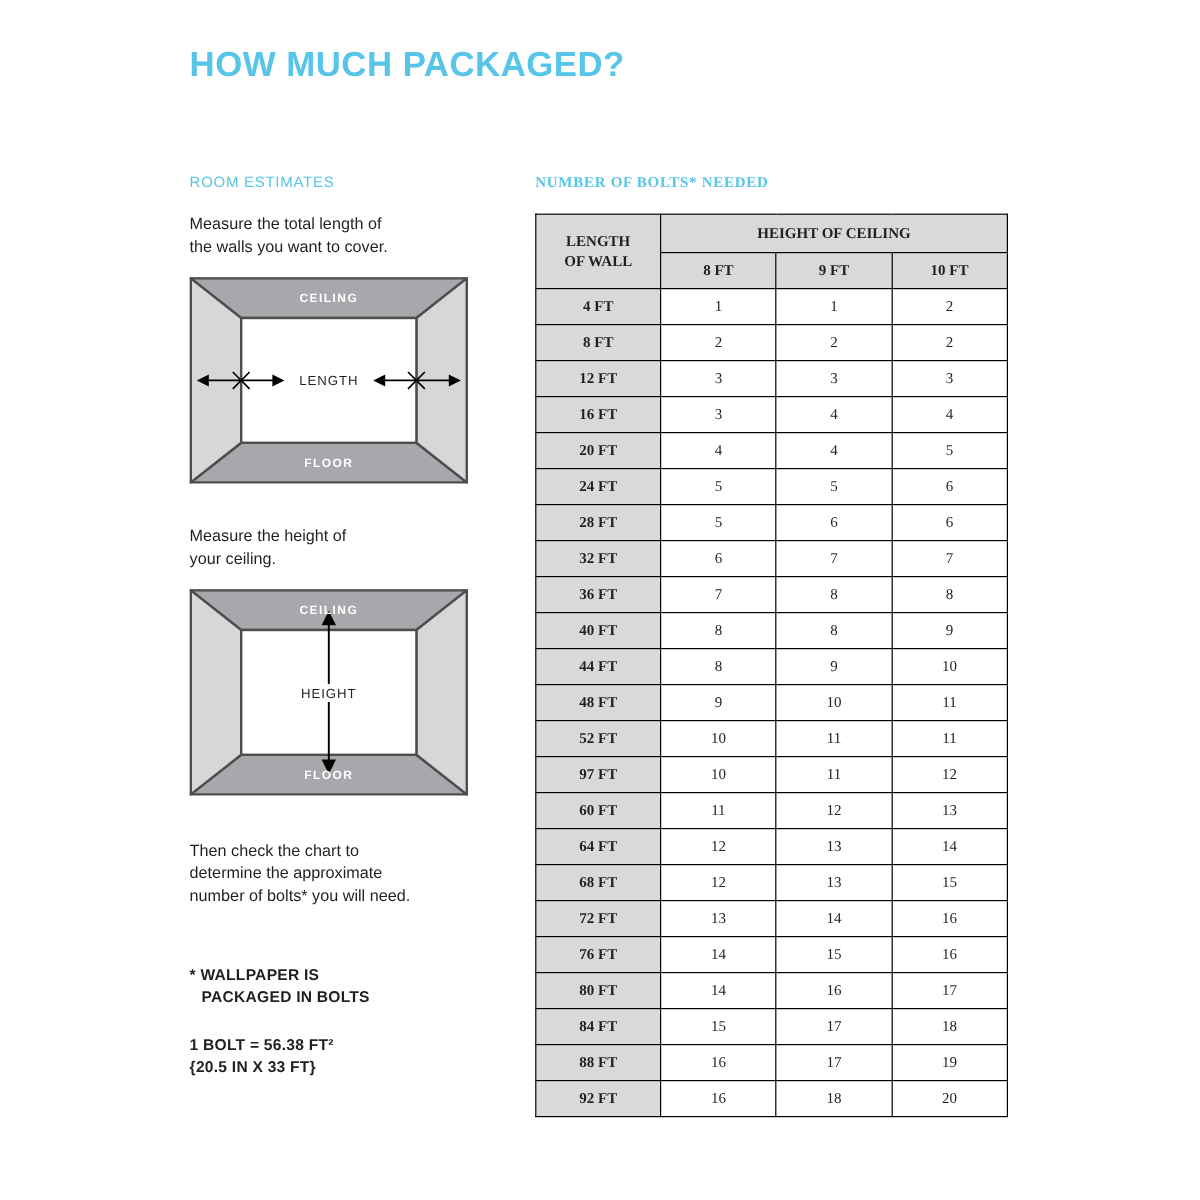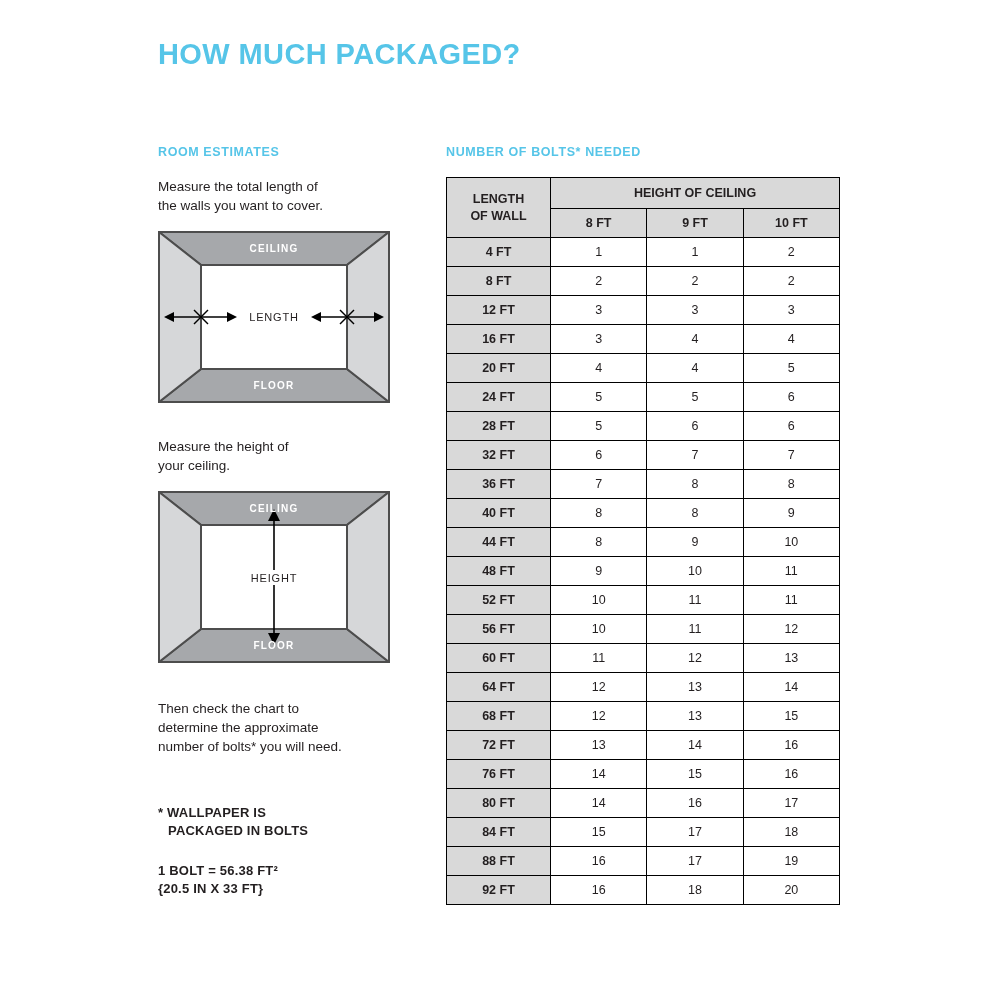--- a/index.html
+++ b/index.html
@@ -34,21 +34,21 @@
 
   
   .left-col {
     position: absolute;
     left: 158px;
     top: 145px;
     width: 250px;
   }
   .section-head {
     font-size: 12.5px;
-    font-weight: bold;
+    font-weight: normal;
     color: #56c5e8;
     letter-spacing: 0.6px;
     margin-bottom: 18px;
   }
   .para {
     font-size: 13.5px;
     line-height: 19px;
     color: #231f20;
   }
   .room-diagram {
@@ -65,20 +65,21 @@
     line-height: 18px;
     letter-spacing: 0.2px;
   }
 
   
   .table-wrap {
     position: absolute;
     left: 446px;
     top: 145px;
     width: 320px;
+    font-family: Liberation Serif, serif;
   }
   .table-head-label {
     font-size: 12.5px;
     font-weight: bold;
     color: #56c5e8;
     letter-spacing: 0.6px;
     margin-bottom: 18px;
   }
   table.bolts {
     border-collapse: collapse;
@@ -297,21 +298,21 @@
             <td class="val-cell">10</td>
             <td class="val-cell">11</td>
           </tr>
           <tr>
             <td class="len-cell">52 FT</td>
             <td class="val-cell">10</td>
             <td class="val-cell">11</td>
             <td class="val-cell">11</td>
           </tr>
           <tr>
-            <td class="len-cell">56 FT</td>
+            <td class="len-cell">97 FT</td>
             <td class="val-cell">10</td>
             <td class="val-cell">11</td>
             <td class="val-cell">12</td>
           </tr>
           <tr>
             <td class="len-cell">60 FT</td>
             <td class="val-cell">11</td>
             <td class="val-cell">12</td>
             <td class="val-cell">13</td>
           </tr>

